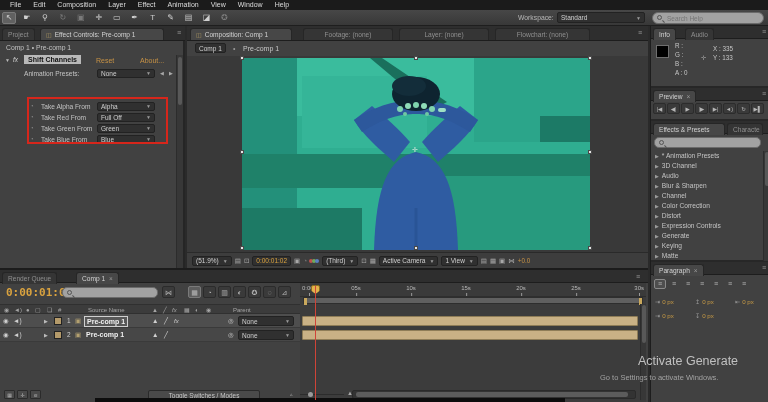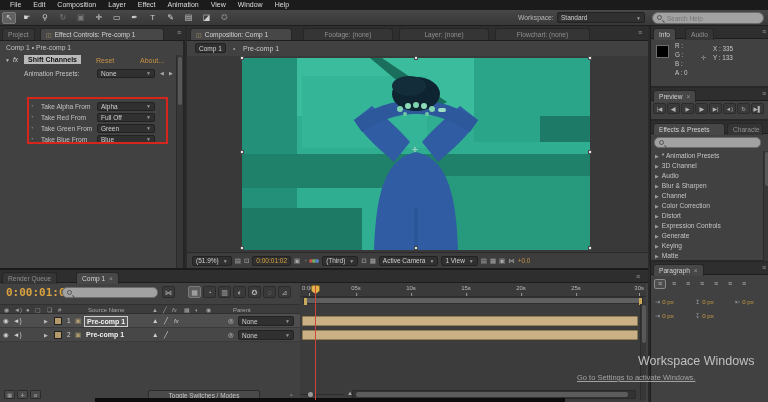--- a/index.html
+++ b/index.html
@@ -147,22 +147,22 @@
   #toggle-btn { position:absolute; left:148px; top:2px; width:112px; height:10px; line-height:9px;
                 text-align:center; background:#4a4a4a; border:1px solid #2a2a2a; border-radius:2px;
                 color:#c8c8c8; font-size:6.4px; }
   #hscroll { position:absolute; left:352px; top:2px; width:284px; height:9px; background:#333;
              border:1px solid #2a2a2a; border-radius:2px; }
   #hscroll .thumb { position:absolute; left:3px; top:1px; width:272px; height:5px; background:#5c5c5c; border-radius:2px; }
 
   
   #wm1 { position:absolute; left:638px; top:354px; font-size:12.5px; color:rgba(215,215,215,.85);
          z-index:50; pointer-events:none; }
-  #wm2 { position:absolute; left:577px; top:373px; font-size:7.5px; color:rgba(180,180,180,.85);
-         z-index:50; pointer-events:none;text-decoration:underline; }
+  #wm2 { position:absolute; left:600px; top:373px; font-size:7.5px; color:rgba(180,180,180,.85);
+         z-index:50; pointer-events:none; }
   #bottom-shadow { position:absolute; left:95px; top:398px; width:470px; height:4px; background:#0d0d0d; }
 </style>
 </head>
 <body>
 
 <div id="app">
 
   <div id="menubar">
     <span class="mitem">File</span>
     <span class="mitem">Edit</span>
@@ -547,16 +547,16 @@
       <span class="abs" style="left:290px;top:3px;font-size:5px;color:#aaa;">▵</span>
       <span class="abs" style="left:300px;top:6px;width:44px;height:1px;background:#2c2c2c;"></span>
       <span class="abs" style="left:308px;top:4px;width:5px;height:5px;background:#9a9a9a;border-radius:50%;"></span>
       <span class="abs" style="left:347px;top:2px;font-size:6px;color:#aaa;">▲</span>
       <span id="hscroll">
           <span class="thumb"></span>
         </span>
     </div>
   </div>
 
-  <div id="wm1">Workspace Windows</div>
+  <div id="wm1">Activate Generate</div>
   <div id="wm2">Go to Settings to activate Windows.</div>
   <div id="bottom-shadow"></div>
 </div>
 
 </body></html>

